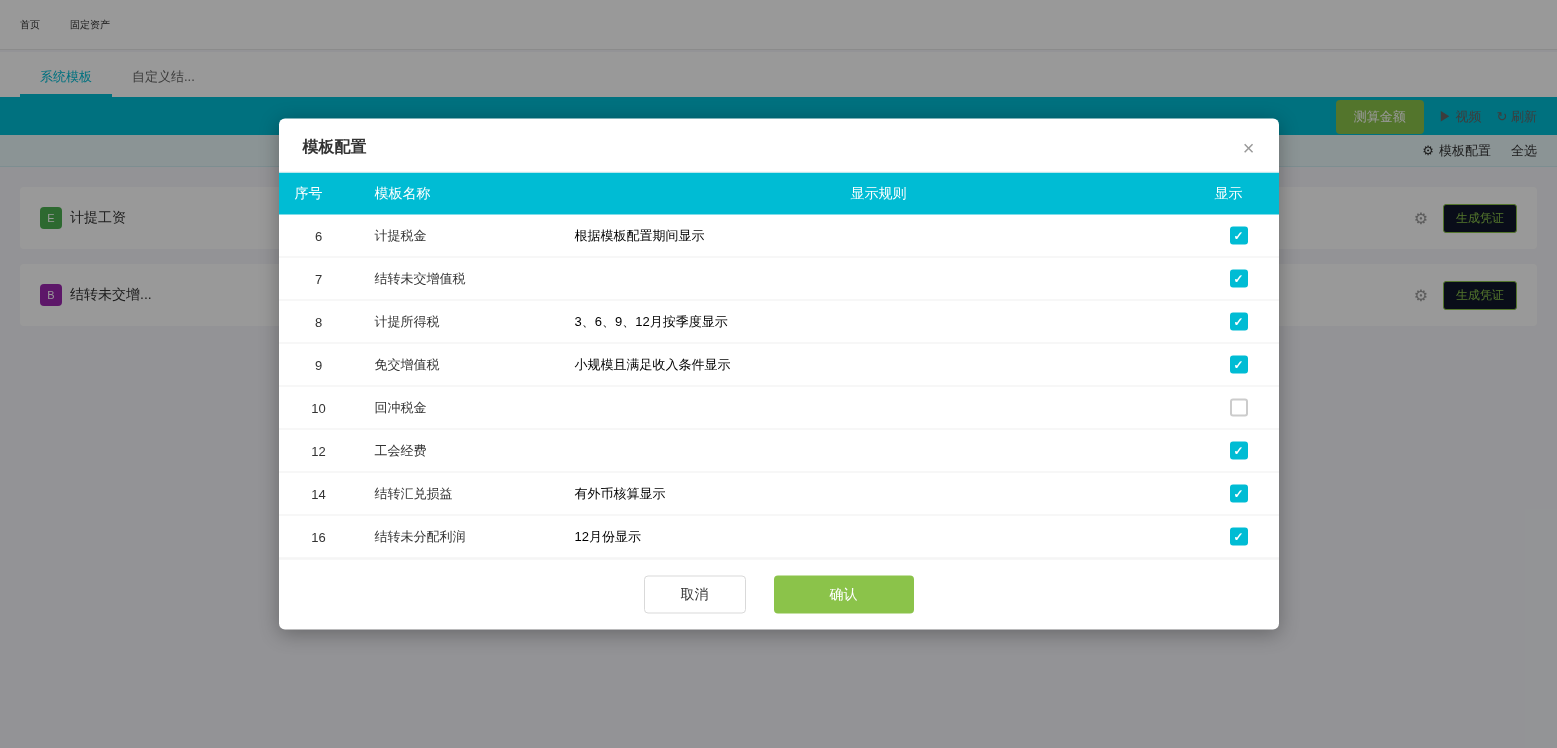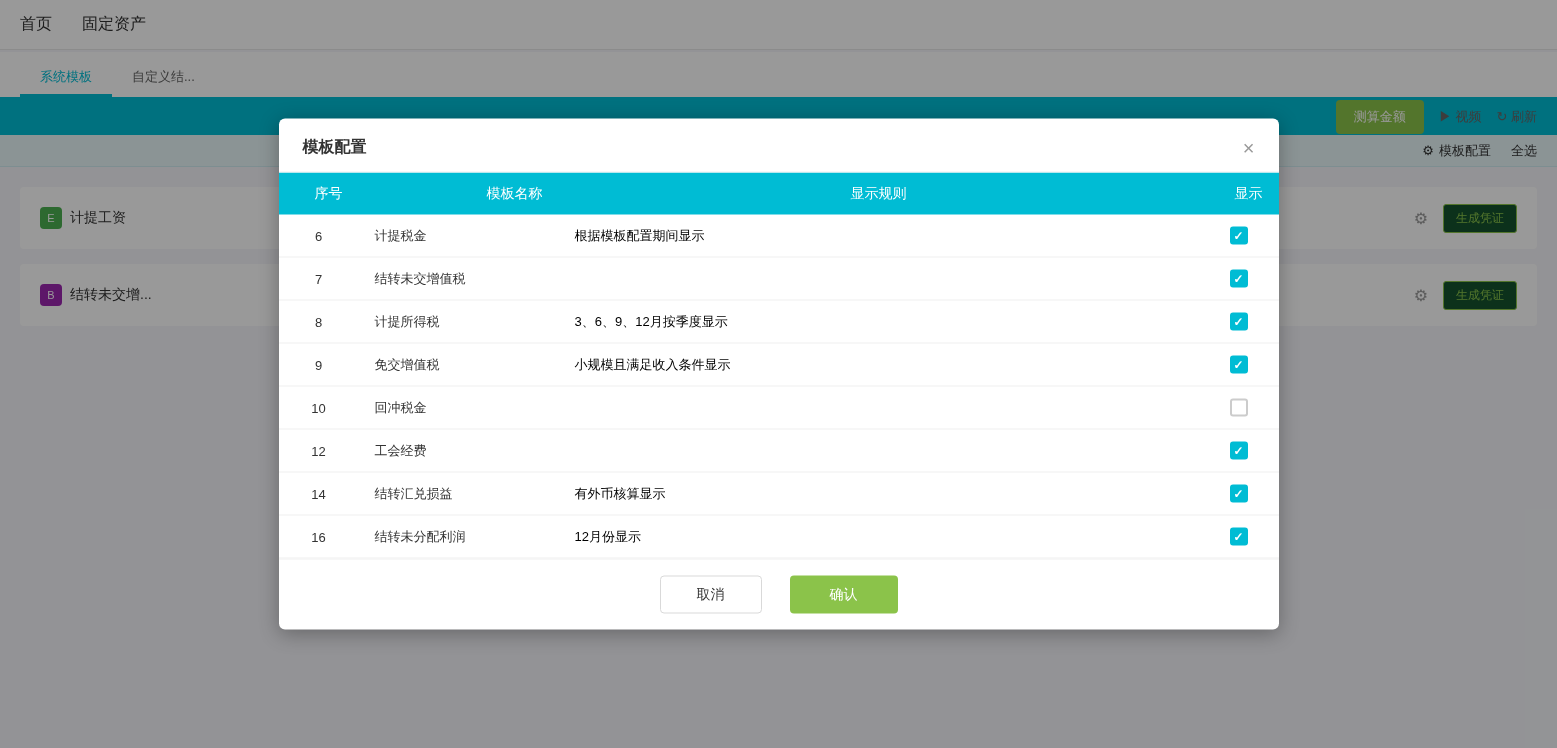--- a/index.html
+++ b/index.html
@@ -25,21 +25,21 @@
     .top-nav {
       background: #fff;
       height: 50px;
       display: flex;
       align-items: center;
       padding: 0 20px;
       gap: 30px;
       border-bottom: 1px solid #e8e8e8;
     }
     .nav-item {
-      font-size: 16px;
+      font-size: 10px;
       color: #333;
       cursor: pointer;
     }
 
     
     .tabs-area {
       background: #fff;
       padding: 8px 20px 0;
       display: flex;
       gap: 0;
@@ -123,21 +123,21 @@
     }
     .btn-refresh {
       color: #666;
       font-size: 13px;
       cursor: pointer;
     }
 
     .btn-gen {
       border: 1px solid #8bc34a;
       color: #8bc34a;
-      background: #14532d;
+      background: #0f172a;
       padding: 5px 12px;
       border-radius: 3px;
       font-size: 12px;
       cursor: pointer;
     }
 
     .gear-icon {
       color: #999;
       font-size: 16px;
       cursor: pointer;
@@ -191,21 +191,21 @@
       border-collapse: collapse;
     }
     .config-table thead tr {
       background: #00bcd4;
       color: #fff;
     }
     .config-table thead th {
       padding: 12px 16px;
       font-size: 14px;
       font-weight: normal;
-      text-align: right;
+      text-align: left;
     }
     .config-table thead th:first-child {
       width: 80px;
     }
     .config-table thead th:nth-child(2) {
       width: 200px;
     }
     .config-table thead th:nth-child(3) {
       text-align: center;
     }
@@ -271,21 +271,21 @@
     .btn-cancel {
       padding: 9px 36px;
       border: 1px solid #d9d9d9;
       background: #fff;
       color: #333;
       font-size: 14px;
       border-radius: 4px;
       cursor: pointer;
     }
     .btn-confirm {
-      padding: 9px 40px;
+      padding: 9px 56px;
       border: none;
       background: #8bc34a;
       color: #fff;
       font-size: 14px;
       border-radius: 4px;
       cursor: pointer;
     }
 
     
     .table-wrapper::-webkit-scrollbar {

